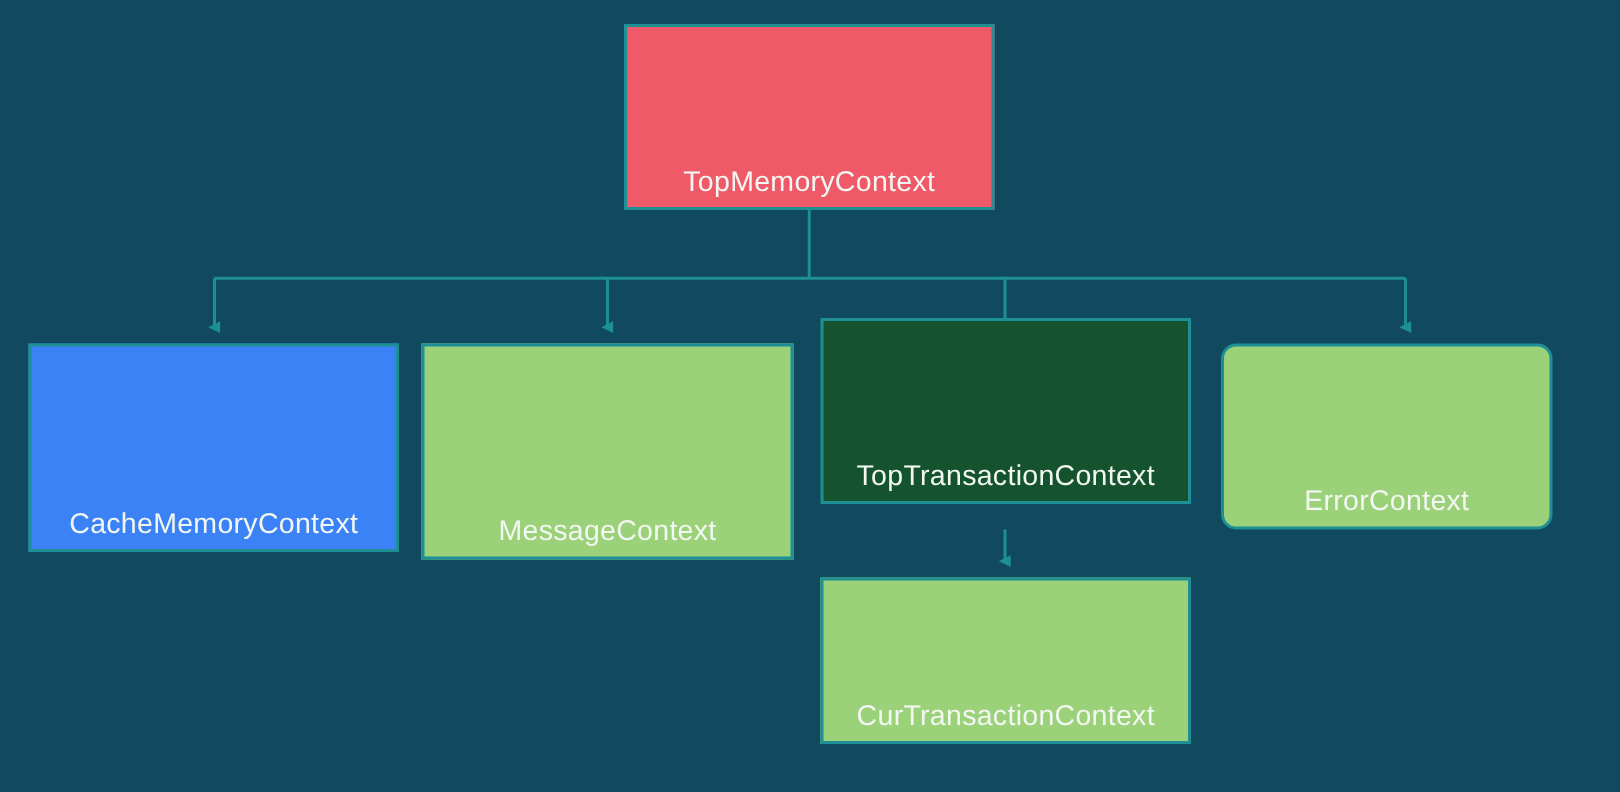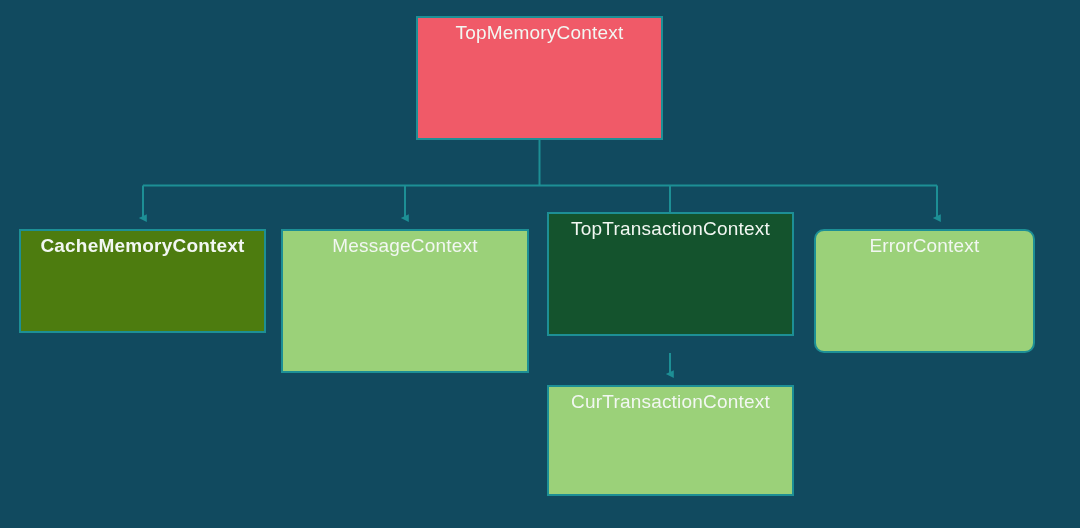--- a/index.html
+++ b/index.html
@@ -24,21 +24,21 @@
     left: 0;
     top: 0;
     width: 1080px;
     height: 528px;
     pointer-events: none;
   }
   .node {
     position: absolute;
     box-sizing: border-box;
     display: flex;
-    align-items: flex-start;
+    align-items: flex-end;
     justify-content: center;
     text-align: center;
     color: #f2f7f2;
     font-size: 19px;
     font-weight: 400;
     letter-spacing: 0.2px;
     line-height: 1.2;
     padding: 4px 8px;
   }
   .node-root {
@@ -75,21 +75,21 @@
     <path d="M 670 185.5 L 670 218" stroke="#1d8f95" stroke-width="2" fill="none" marker-end="url(#arrowhead)"></path>
     <path d="M 937 185.5 L 937 218" stroke="#1d8f95" stroke-width="2" fill="none" marker-end="url(#arrowhead)"></path>
 
     <path d="M 670 353 L 670 374" stroke="#1d8f95" stroke-width="2" fill="none" marker-end="url(#arrowhead)"></path>
   </svg>
 
   <div class="node node-root" style="left: 416px; top: 16px; width: 247px; height: 124px; background: rgb(240, 90, 104); border-color: rgb(29, 143, 149); color: rgb(242, 247, 242);">
     <span class="node-label">TopMemoryContext</span>
   </div>
 
-  <div class="node node-child" style="left: 19px; top: 229px; width: 247px; height: 104px; background: #4d7c0f; border-color: rgb(29, 143, 149); color: rgb(242, 247, 242); font-weight: bold;">
+  <div class="node node-child" style="left: 19px; top: 229px; width: 247px; height: 139px; background: #3b82f6; border-color: rgb(29, 143, 149); color: rgb(242, 247, 242);">
     <span class="node-label">CacheMemoryContext</span>
   </div>
 
   <div class="node node-child" style="left: 281px; top: 229px; width: 248px; height: 144px; background: rgb(155, 209, 121); border-color: rgb(29, 143, 149); color: rgb(242, 247, 242);">
     <span class="node-label">MessageContext</span>
   </div>
 
   <div class="node node-child" style="left: 547px; top: 212px; width: 247px; height: 124px; background: #14532d; border-color: rgb(29, 143, 149); color: rgb(242, 247, 242);">
     <span class="node-label">TopTransactionContext</span>
   </div>

